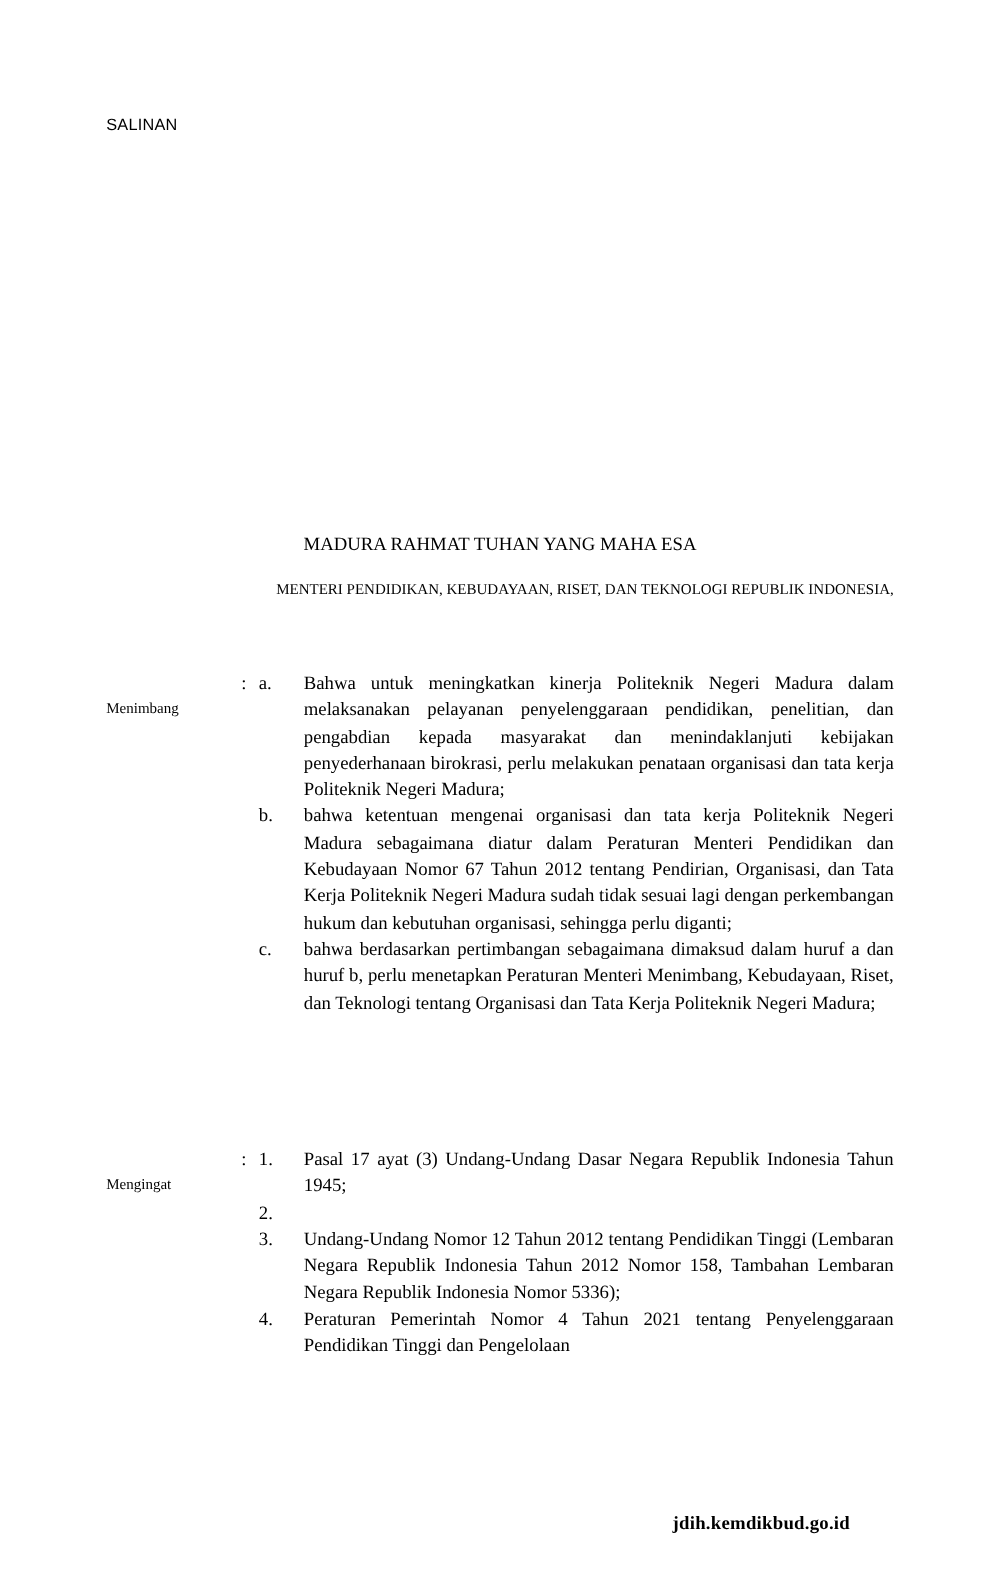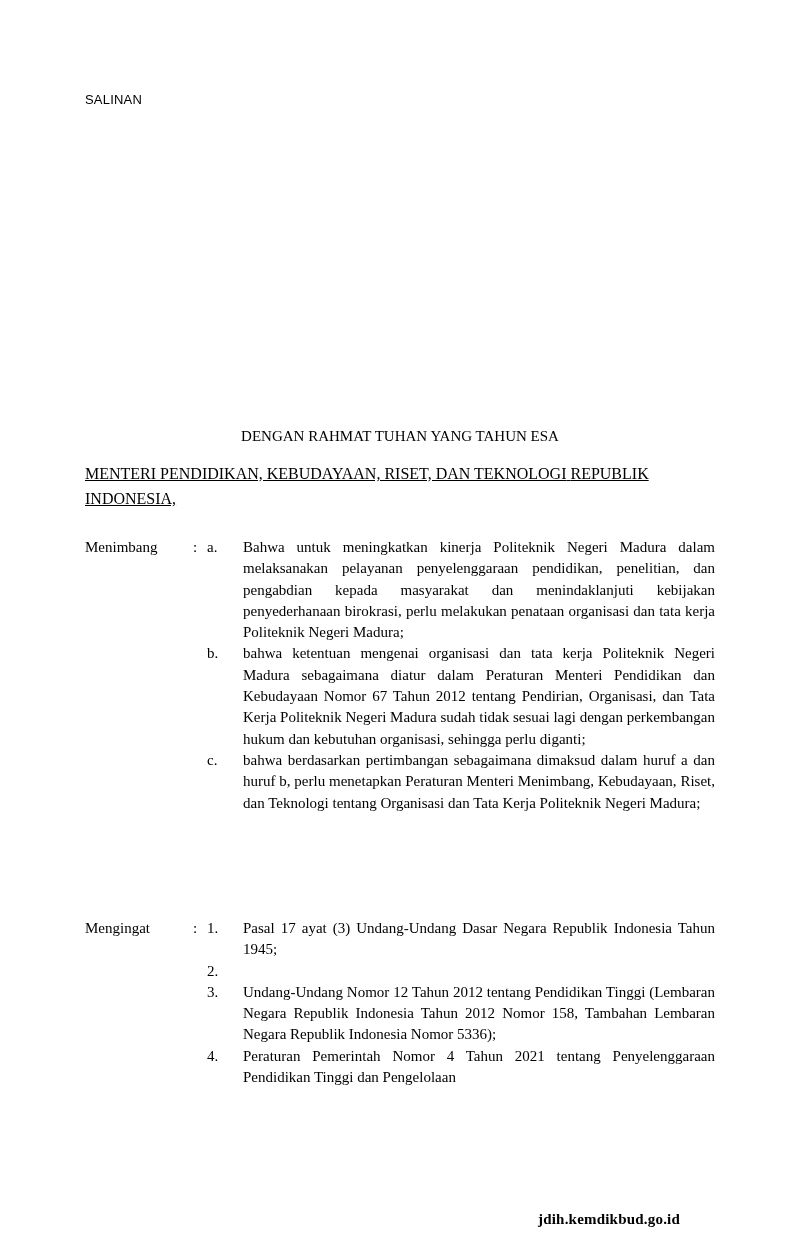--- a/index.html
+++ b/index.html
@@ -52,45 +52,45 @@
     text-align: center;
     font-family: "Liberation Serif", serif;
     font-size: 15px;
     line-height: 1.5;
   }
   .authority-block {
     position: absolute;
     top: 462px;
     left: 85px;
     width: 630px;
-    text-align: left;
+    text-align: right;
     font-family: "Liberation Serif", serif;
-    font-size: 16px;
+    font-size: 12px;
     line-height: 1.55;
-    text-decoration: underline;
   }
   .body-section {
     position: absolute;
     left: 85px;
     width: 630px;
     font-size: 15px;
     line-height: 1.42;
   }
   #menimbang-section { top: 537px; }
   #mengingat-section { top: 918px; }
 
   .clause-row {
     display: flex;
     align-items: flex-start;
     margin-bottom: 0px;
   }
   .kw {
     width: 108px;
     flex: 0 0 108px;
-    font-size: 15px;
+    font-size: 12px;
+    margin-top: 21px;
   }
   .colon {
     width: 14px;
     flex: 0 0 14px;
     text-align: left;
   }
   .marker {
     width: 36px;
     flex: 0 0 36px;
     text-align: left;
@@ -116,21 +116,21 @@
   }
 </style>
 </head>
 <body>
 
 <div class="page">
 
   <div class="salinan">SALINAN</div>
 
 
-  <div class="subtitle-block">DENGAN RAHMAT TUHAN YANG TAHUN ESA</div>
+  <div class="subtitle-block">MADURA RAHMAT TUHAN YANG MAHA ESA</div>
 
   <div class="authority-block">
     <span class="line">MENTERI PENDIDIKAN, KEBUDAYAAN, RISET, DAN TEKNOLOGI</span>
     <span class="line">REPUBLIK INDONESIA,</span>
   </div>
 
   <div class="body-section" id="menimbang-section">
     <div class="clause-row">
       <div class="kw">Menimbang</div>
       <div class="colon">:</div>

